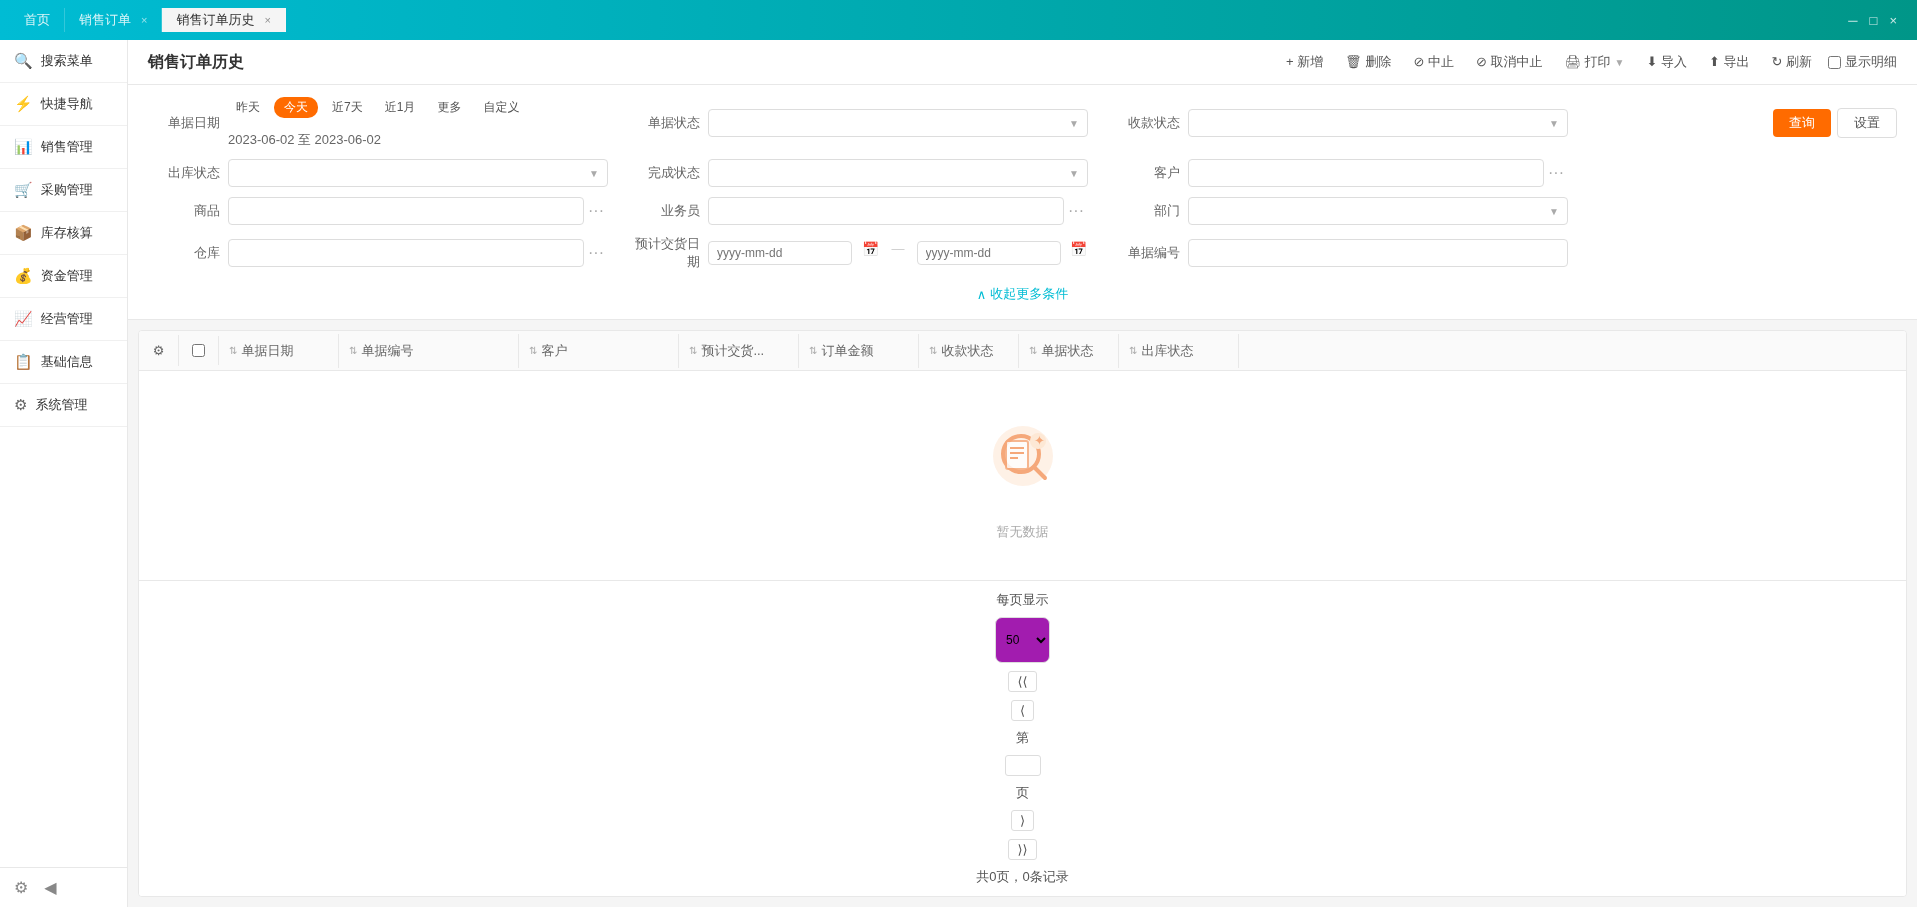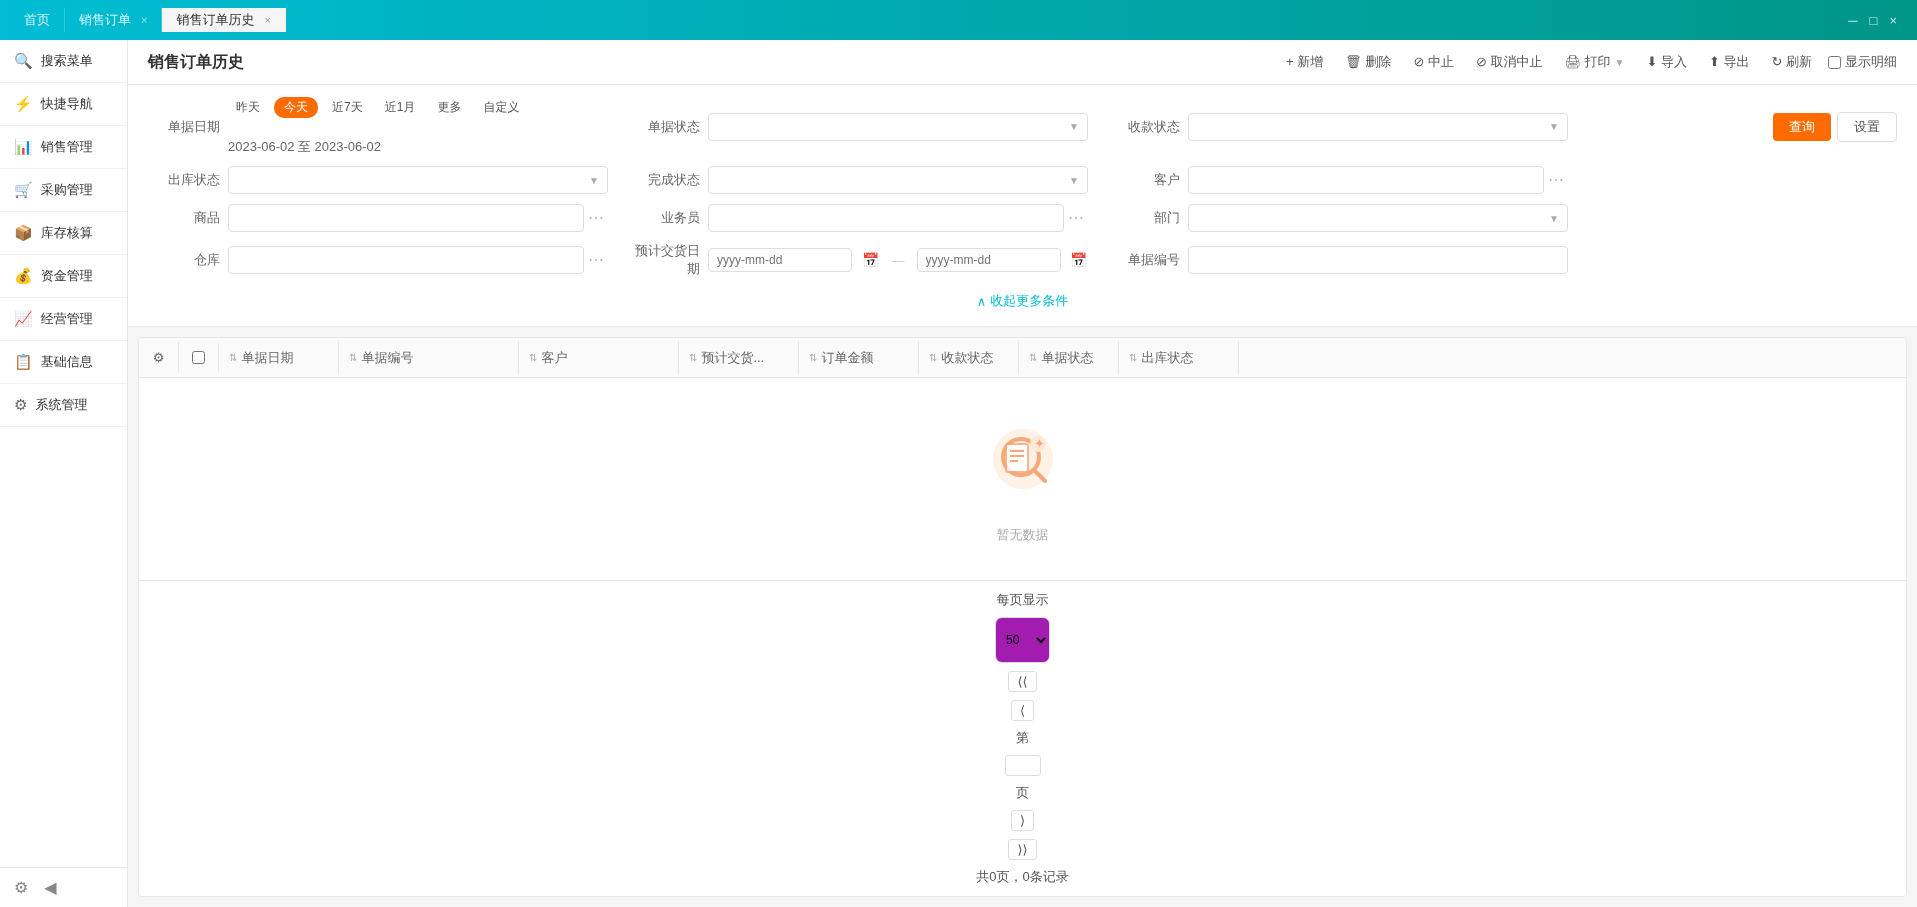--- a/index.html
+++ b/index.html
@@ -193,21 +193,21 @@
     }
     .date-tag.active {
       background: #ff6b00;
       color: #fff;
       border-radius: 10px;
       padding: 2px 10px;
     }
     .date-range {
       font-size: 12px;
       color: #666;
-      margin-top: 20px;
+      margin-top: 13px;
     }
     .select-box {
       flex: 1;
       border: 1px solid #ddd;
       border-radius: 4px;
       padding: 4px 8px;
       display: flex;
       align-items: center;
       justify-content: space-between;
       cursor: pointer;
@@ -539,21 +539,21 @@
       <div class="filter-row">
         <span class="filter-label">仓库</span>
         <div class="filter-input" style="align-items:center;">
           <div class="select-box" style="flex:1;">
             <span></span>
           </div>
           <span class="dots-btn">···</span>
         </div>
 
         <span class="filter-label">预计交货日期</span>
-        <div style="flex:1;display:flex;align-items:center;gap:6px;max-width:380px;margin-right:20px;">
+        <div style="flex:1;display:flex;gap:6px;max-width:380px;margin-right:20px;">
           <input class="date-input" placeholder="yyyy-mm-dd" style="">
           <span class="cal-icon">📅</span>
           <span class="separator">—</span>
           <input class="date-input" placeholder="yyyy-mm-dd" style="">
           <span class="cal-icon">📅</span>
         </div>
 
         <span class="filter-label">单据编号</span>
         <div class="filter-input">
           <div class="select-box">

